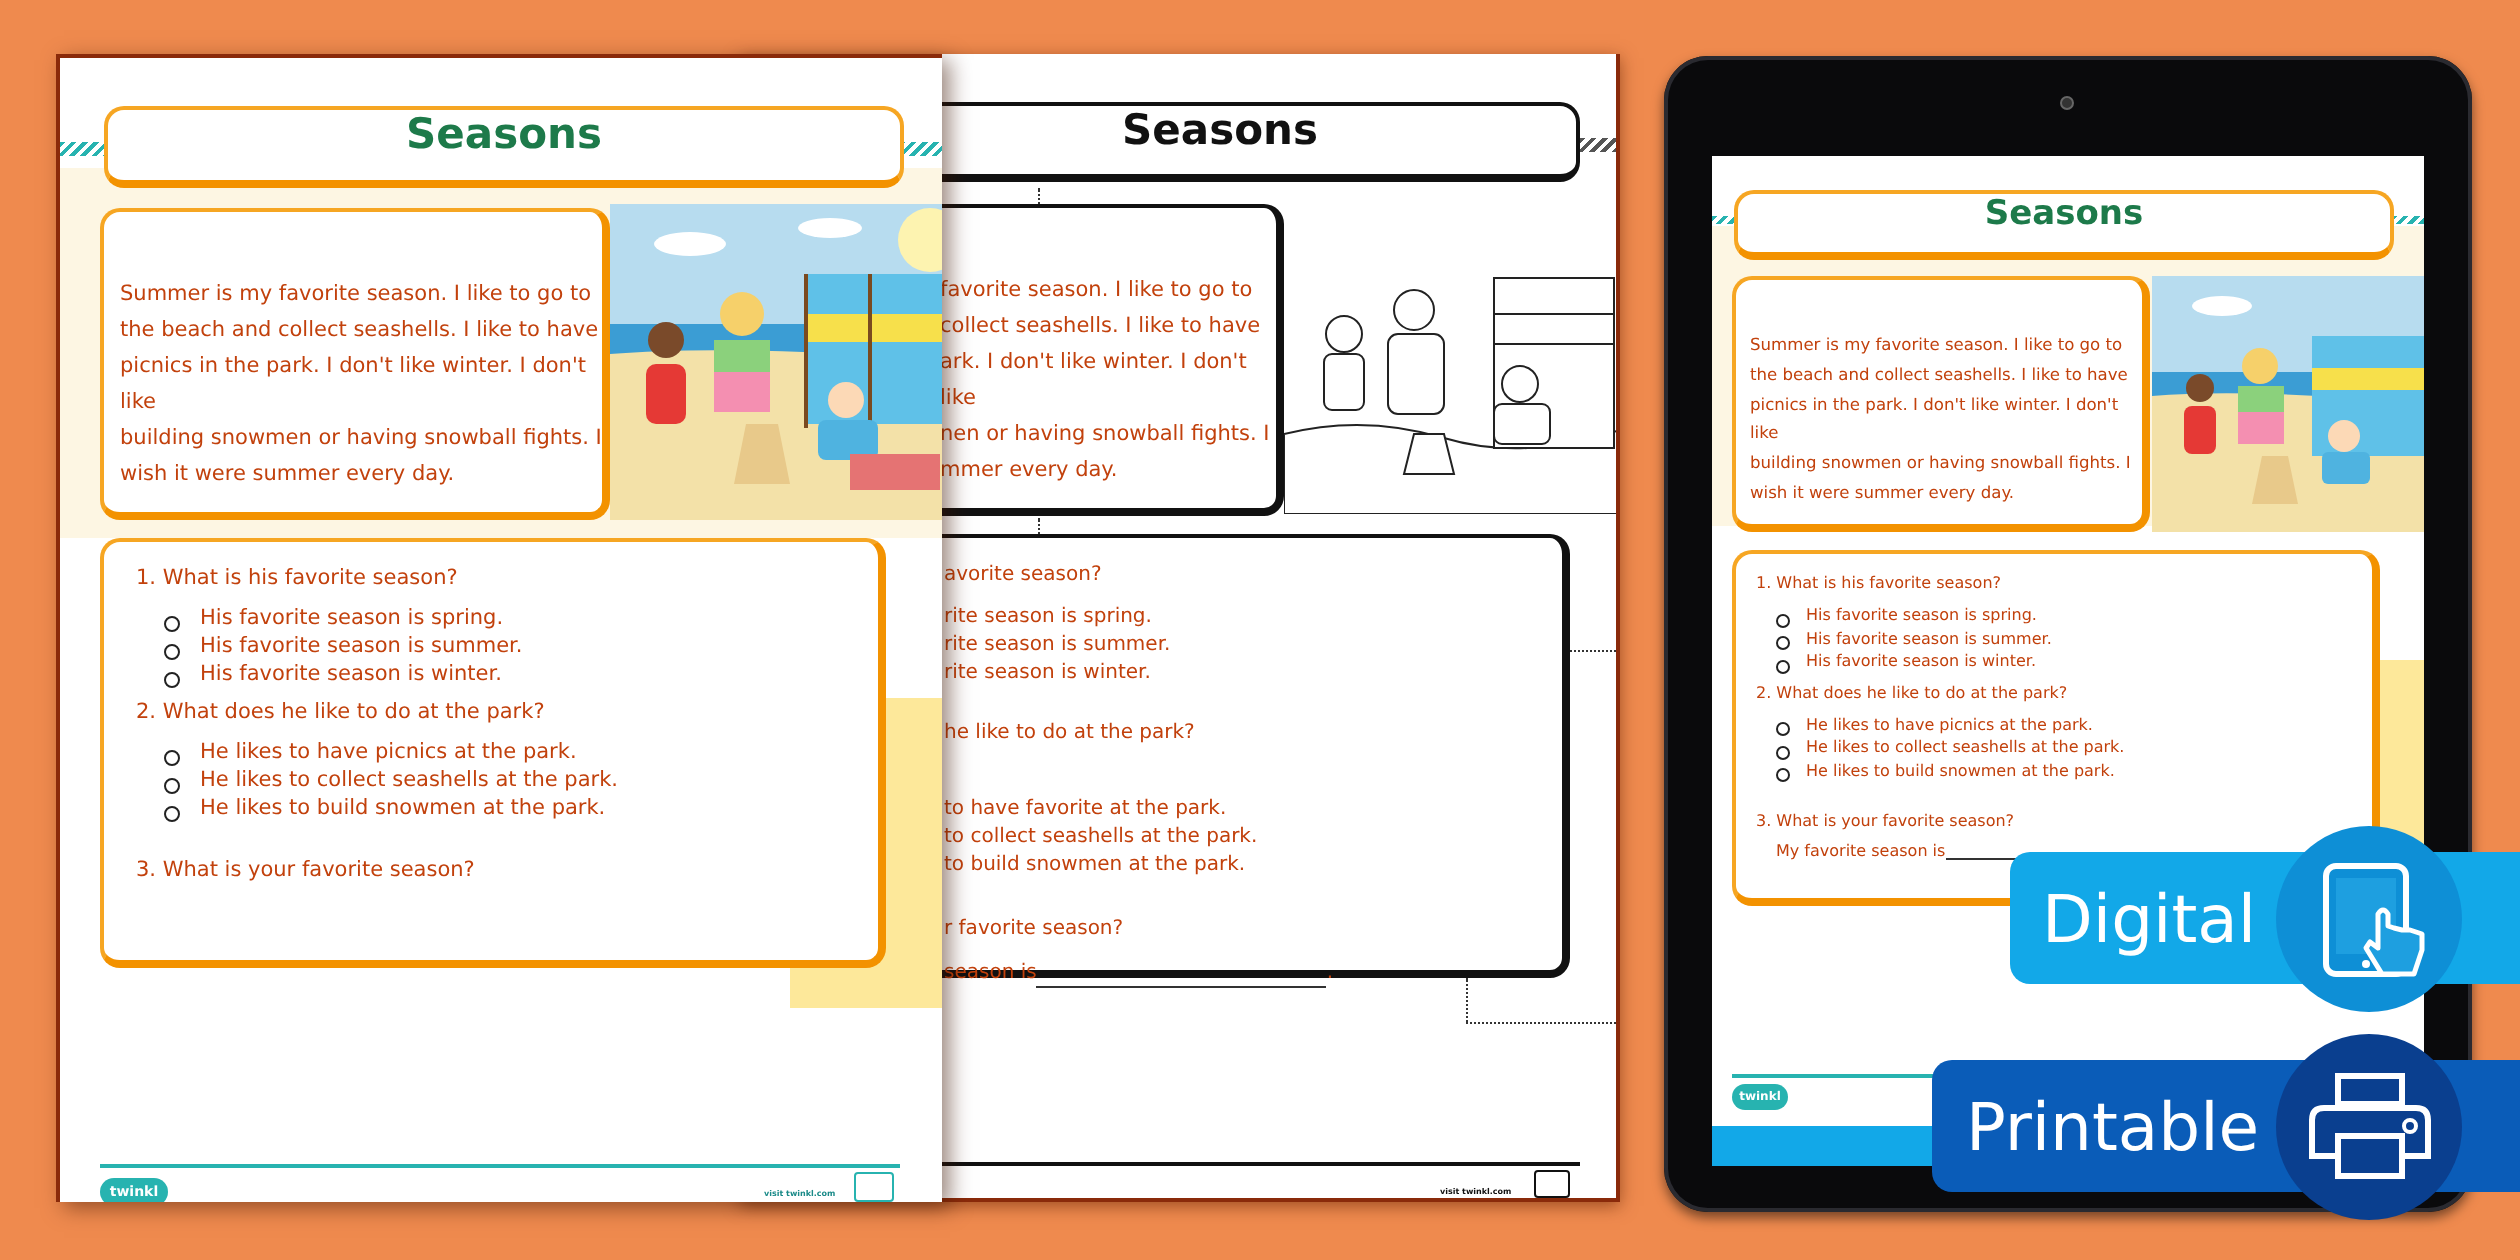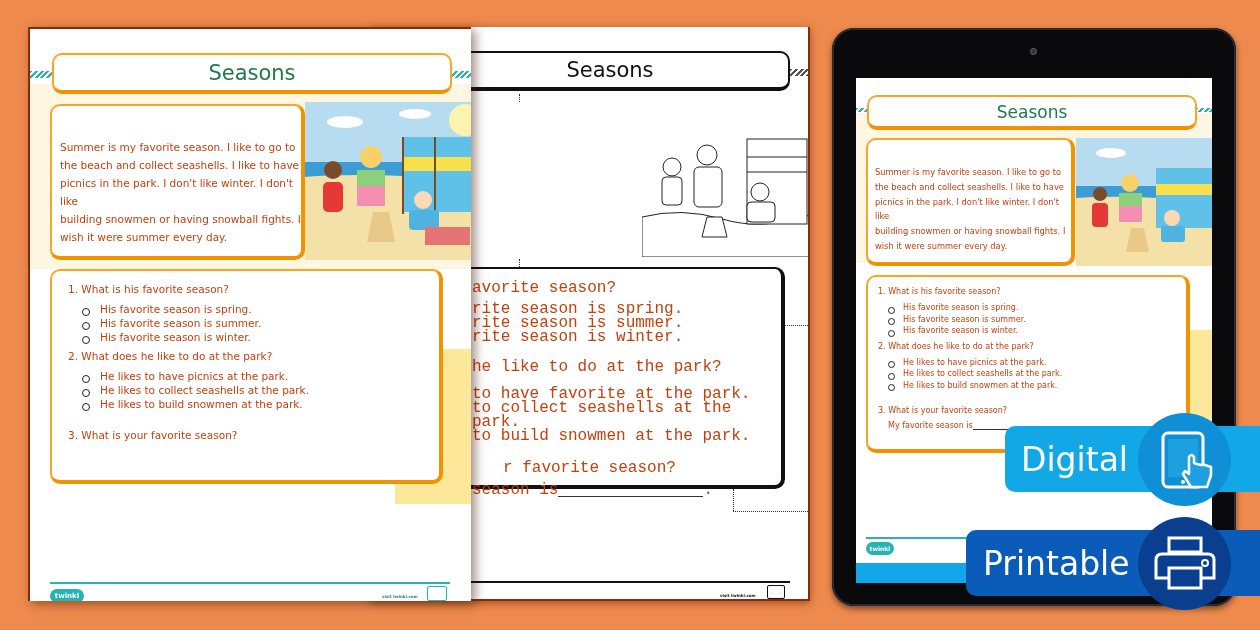--- a/index.html
+++ b/index.html
@@ -23,22 +23,22 @@
     .yellow-block { position: absolute; background: #fde89a; }
 
     .stripe {
       position: absolute; height: 7px;
       background: repeating-linear-gradient(135deg, #27b3b0 0 2px, #ffffff 2px 4px);
     }
 
     .title-box {
       position: absolute; background: #fff;
       border-radius: 10px;
-      display: flex; align-items: center; justify-content: center;
-      font-weight: normal;
+      display: flex; align-items: flex-start; justify-content: center;
+      font-weight: bold;
     }
     .title-box.color { border: 2px solid #f6a623; border-bottom: 4px solid #f39200; color: #1d7a4a; }
     .title-box.bw { border: 2px solid #111; border-bottom: 4px solid #111; color: #111; }
 
     .panel {
       position: absolute; background: #fff; border-radius: 10px;
       font-family: "DejaVu Sans", sans-serif;
       color: #c2410c;
     }
     .panel.color { border: 2px solid #f6a623; border-right: 4px solid #f39200; border-bottom: 4px solid #f39200; }
@@ -82,50 +82,59 @@
       display: flex; align-items: center; justify-content: center;
     }
   </style>
 </head>
 <body>
 
 <div class="sheet" id="sheet-bw">
   <div class="stripe" style="left:420px; top:42px; width:20px; background:repeating-linear-gradient(135deg,#555 0 2px,#fff 2px 4px);"></div>
   <div class="title-box bw" style="left:60px; top:24px; width:360px; height:40px; font-size:21px;">
     <span>Seasons</span>
+  </div>
+  <div class="panel bw" style="left:30px; top:75px; width:242px; height:156px;">
+    <div class="passage" style="left:68px; top:32px; font-size:10.5px;">
+      <div>favorite season. I like to go to</div>
+      <div>collect seashells. I like to have</div>
+      <div>ark. I don't like winter. I don't like</div>
+      <div>nen or having snowball fights. I</div>
+      <div>mmer every day.</div>
+    </div>
   </div>
 
   <div class="scene" style="left:272px; top:100px; width:168px; height:130px;">
     <svg width="168" height="130" viewBox="0 0 168 130">
       <path d="M0 90 Q40 80 80 92 T168 88 L168 130 L0 130 Z" fill="#fff" stroke="#222" stroke-width="1"></path>
       <rect x="105" y="12" width="60" height="85" fill="#fff" stroke="#222"></rect>
       <line x1="105" y1="30" x2="165" y2="30" stroke="#222"></line>
       <line x1="105" y1="45" x2="165" y2="45" stroke="#222"></line>
       <circle cx="30" cy="40" r="9" fill="#fff" stroke="#222"></circle>
       <rect x="20" y="50" width="20" height="28" rx="4" fill="#fff" stroke="#222"></rect>
       <circle cx="65" cy="28" r="10" fill="#fff" stroke="#222"></circle>
       <rect x="52" y="40" width="28" height="40" rx="5" fill="#fff" stroke="#222"></rect>
       <circle cx="118" cy="65" r="9" fill="#fff" stroke="#222"></circle>
       <rect x="105" y="75" width="28" height="20" rx="4" fill="#fff" stroke="#222"></rect>
       <path d="M60 110 L65 90 L80 90 L85 110 Z" fill="#fff" stroke="#222"></path>
     </svg>
   </div>
   <div style="position:absolute; left:149px; top:67px; border-left:1px dotted #333; height:8px;"></div>
   <div style="position:absolute; left:149px; top:232px; border-left:1px dotted #333; height:8px;"></div>
   <div class="panel bw" style="left:30px; top:240px; width:385px; height:222px;">
-    <div class="qlist" style="left:70px; top:12px; font-size:16px; line-height:14px;font-family:Liberation Mono, monospace;">
+    <div class="qlist" style="left:70px; top:12px; font-size:10px; line-height:14px;">
       <div style="margin-bottom:7px;">avorite season?</div>
       <div>rite season is spring.</div>
       <div>rite season is summer.</div>
       <div style="margin-bottom:16px;">rite season is winter.</div>
-      <div style="margin-bottom:13px;">he like to do at the park?</div>
+      <div style="margin-bottom:24px;">he like to do at the park?</div>
       <div>to have favorite at the park.</div>
       <div>to collect seashells at the park.</div>
       <div style="margin-bottom:18px;">to build snowmen at the park.</div>
-      <div style="margin-bottom:8px;padding-left:31px;">r favorite season?</div>
+      <div style="margin-bottom:8px;">r favorite season?</div>
       <div><span>season is</span><span class="answer-line" style="width:145px;"></span>.</div>
     </div>
   </div>
   <div style="position:absolute; left:415px; top:298px; width:25px; border-top:1px dotted #333;"></div>
   <div style="position:absolute; left:363px; top:462px; height:22px; border-left:1px dotted #333;"></div>
   <div style="position:absolute; left:363px; top:484px; width:77px; border-top:1px dotted #333;"></div>
   <div class="footer-line" style="left:0; top:554px; width:420px; background:#111;"></div>
   <div class="footer-url" style="left:350px; top:566px; color:#111;">visit twinkl.com</div>
   <div class="badge-mini" style="left:397px; top:558px; width:18px; height:14px; border-color:#111;"></div>
 </div>

